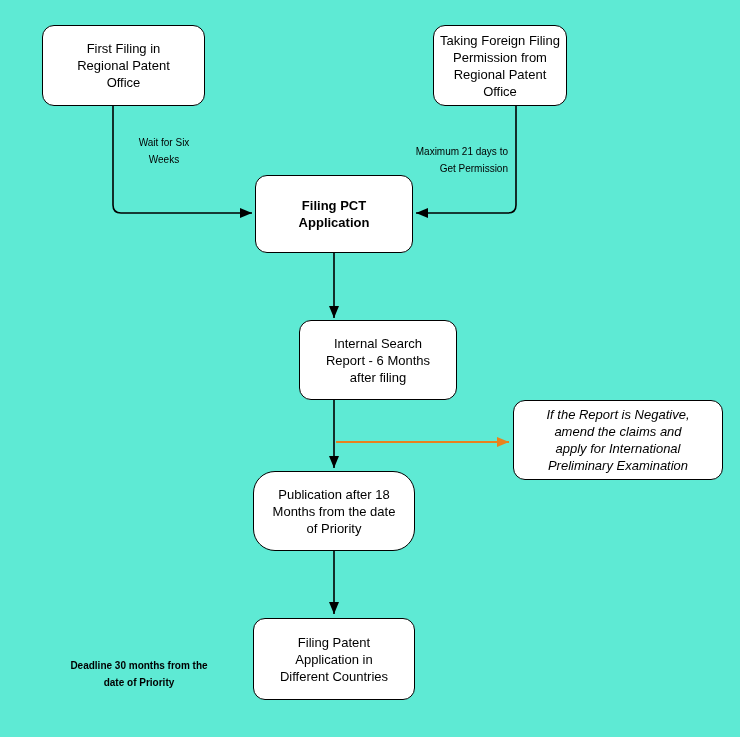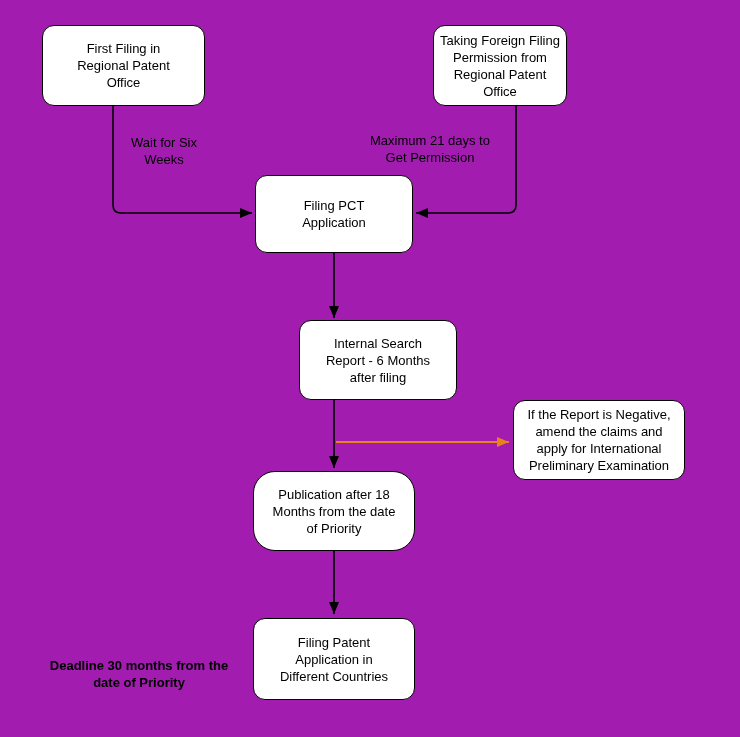--- a/index.html
+++ b/index.html
@@ -4,21 +4,21 @@
 <style>
   html, body {
     margin: 0;
     padding: 0;
     background: #ffffff;
   }
   #canvas {
     position: relative;
     width: 740px;
     height: 737px;
-    background: #a21caf;
+    background: #5eead4;
     font-family: "Liberation Sans", sans-serif;
     color: #000000;
     overflow: hidden;
   }
   .node {
     position: absolute;
     box-sizing: border-box;
     border: 1.5px solid #000000;
     border-radius: 12px;
     background: #ffffff;
@@ -28,42 +28,42 @@
     text-align: center;
     font-size: 13px;
     line-height: 17px;
     white-space: pre-line;
     padding: 2px 6px;
     z-index: 2;
   }
   .edge-label, .note {
     position: absolute;
     text-align: center;
-    font-size: 13px;
+    font-size: 10px;
     line-height: 17px;
     white-space: pre-line;
     z-index: 3;
   }
   svg.connectors {
     position: absolute;
     left: 0;
     top: 0;
     z-index: 1;
   }
   
   #n-first-filing      { left: 42px;  top: 25px;  width: 163px; height: 81px; }
   #n-foreign-permission{ left: 433px; top: 25px;  width: 134px; height: 81px; }
-  #n-filing-pct        { left: 255px; top: 175px; width: 158px; height: 78px; }
+  #n-filing-pct        { left: 255px; top: 175px; width: 158px; height: 78px; font-weight: bold; }
   #n-search-report     { left: 255px; top: 320px; width: 158px; height: 80px; margin-left: 44px; }
-  #n-negative-report   { left: 513px; top: 400px; width: 172px; height: 80px; }
+  #n-negative-report   { left: 513px; top: 400px; width: 210px; height: 80px; font-style: italic; }
   #n-publication       { left: 253px; top: 471px; width: 162px; height: 80px; border-radius: 22px; }
   #n-filing-countries  { left: 253px; top: 618px; width: 162px; height: 82px; }
   
   #lbl-wait     { left: 106px; top: 134px; width: 116px; }
-  #lbl-max21    { left: 352px; top: 132px; width: 156px; }
+  #lbl-max21    { left: 352px; top: 143px; width: 156px; text-align: right; }
   #note-deadline{ left: 32px;  top: 657px; width: 214px; font-weight: bold; }
 </style>
 </head>
 <body>
 
 <div id="canvas">
 
   <svg class="connectors" width="740" height="737" viewBox="0 0 740 737">
     <defs>
       <marker id="arrowBlack" markerWidth="14" markerHeight="12" refX="12" refY="5" orient="auto" markerUnits="userSpaceOnUse">

